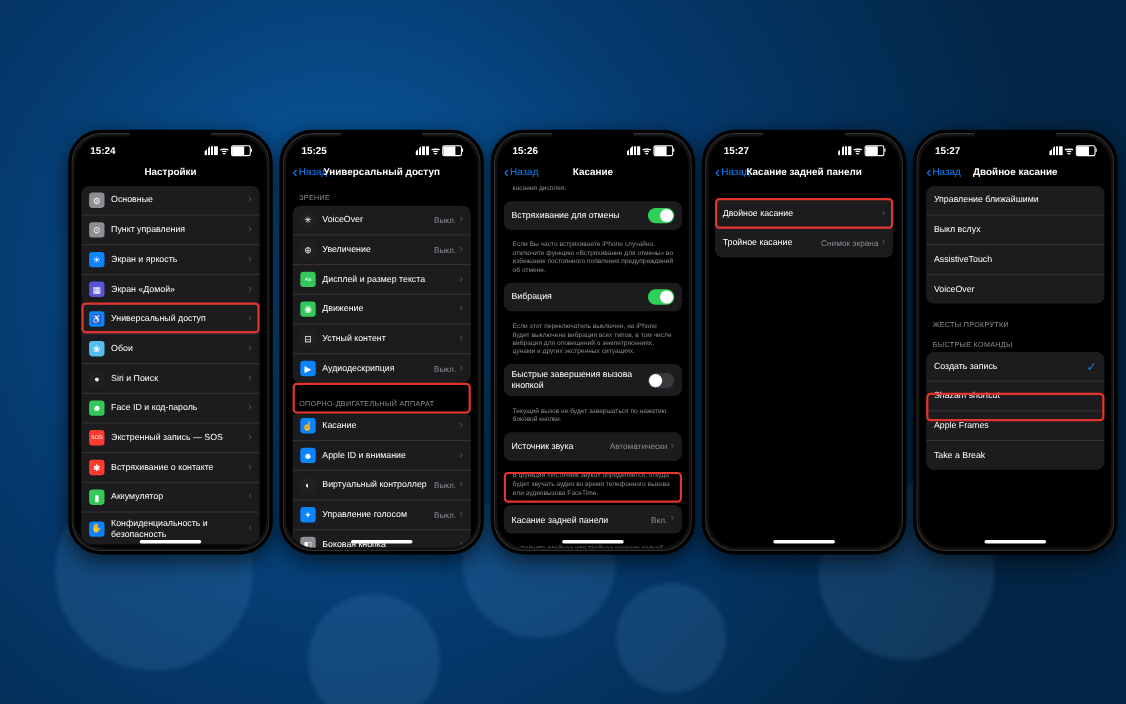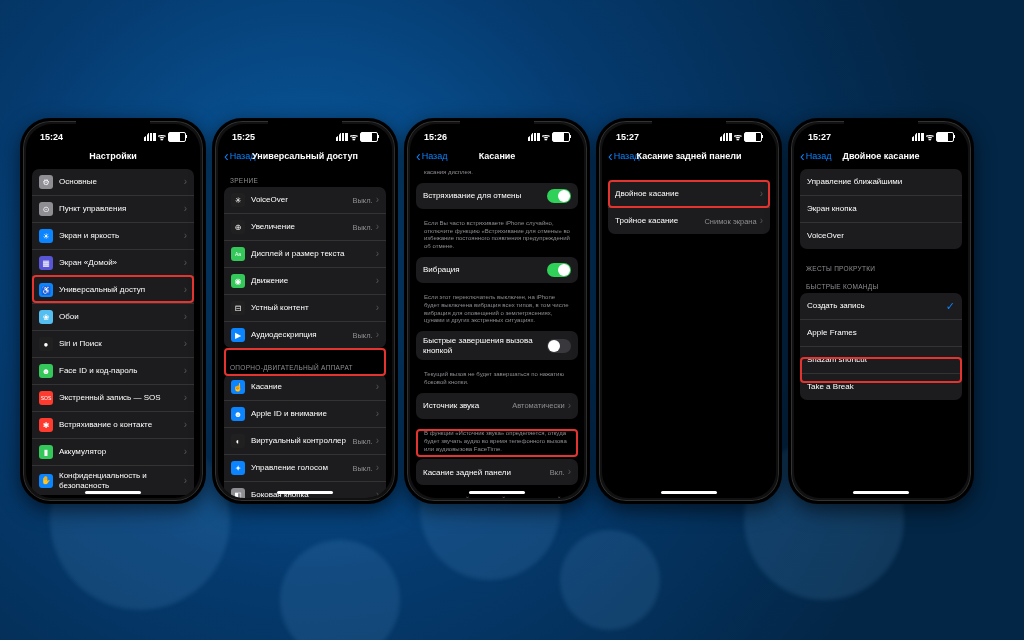--- a/index.html
+++ b/index.html
@@ -1,18 +1,18 @@
 <!DOCTYPE html>
 <html><head>
 <meta charset="utf-8">
 <style>
   html,body{margin:0;padding:0;width:1024px;height:640px;overflow:hidden;font-family:-apple-system,Helvetica,Arial,sans-serif}
   body{background:radial-gradient(circle at 30% 40%,#0a5fa8 0%,#053a6e 40%,#032646 80%);position:relative}
   .bokeh{position:absolute;border-radius:50%;background:rgba(120,200,255,.12);filter:blur(2px)}
-  .phones{position:relative;display:flex;justify-content:flex-start;padding:118px 20px 0;gap:6px}
+  .phones{position:relative;display:flex;justify-content:flex-end;padding:118px 8px 0;gap:6px}
   .phone{width:180px;height:380px;background:#111;border-radius:30px;border:3px solid #000;box-shadow:0 0 0 1px #333 inset,0 6px 20px rgba(0,0,0,.6);position:relative;overflow:hidden}
   .notch{position:absolute;top:0;left:50%;transform:translateX(-50%);width:74px;height:18px;background:#000;border-radius:0 0 12px 12px;z-index:5}
   .screen{position:absolute;inset:3px;border-radius:26px;background:#000;overflow:hidden;color:#fff;font-size:8px}
   .status{display:flex;justify-content:space-between;align-items:center;padding:6px 14px 2px;font-size:9px;font-weight:600}
   .status .r{display:flex;gap:2px;align-items:center}
   .sig{width:12px;height:8px;background:linear-gradient(to right,#fff 0 2px,transparent 2px 3px,#fff 3px 5px,transparent 5px 6px,#fff 6px 8px,transparent 8px 9px,#fff 9px 12px)}
   .batt{width:16px;height:8px;border:1px solid #fff;border-radius:2px;position:relative}
   .batt::after{content:'';position:absolute;right:-2px;top:2px;width:1px;height:3px;background:#fff}
   .batt i{display:block;width:70%;height:100%;background:#fff}
   .nav{display:flex;align-items:center;padding:4px 6px 6px;font-size:9px;position:relative;min-height:14px}
@@ -362,42 +362,46 @@
    <span class="back">Назад</span>
    <span class="title">Двойное касание</span>
   </div>
   <div class="list">
    <div class="grp" id="p5g1">
             <div class="row">
     <span class="lbl">Управление ближайшими</span>
 
     </div>
             <div class="row">
-    <span class="lbl">Экран кнопка</span>
+    <span class="lbl">Выкл вслух</span>
+
+    </div>
+            <div class="row">
+    <span class="lbl">AssistiveTouch</span>
 
     </div>
             <div class="row">
     <span class="lbl">VoiceOver</span>
 
     </div>
           </div>
    <div class="sect">Жесты прокрутки</div>
    <div class="sect">Быстрые команды</div>
    <div class="grp" id="p5g3">
             <div class="row">
     <span class="lbl">Создать запись</span>
 
     <span class="check"></span>
             </div>
             <div class="row">
+    <span class="lbl">Shazam shortcut</span>
+
+    </div>
+            <div class="row">
     <span class="lbl">Apple Frames</span>
-
-    </div>
-            <div class="row">
-    <span class="lbl">Shazam shortcut</span>
 
     </div>
             <div class="row">
     <span class="lbl">Take a Break</span>
 
     </div>
           </div>
   </div>
   <div class="hl" style="left:6px;right:6px;top:233px;height:22px"></div>
   <div class="homebar"></div>

